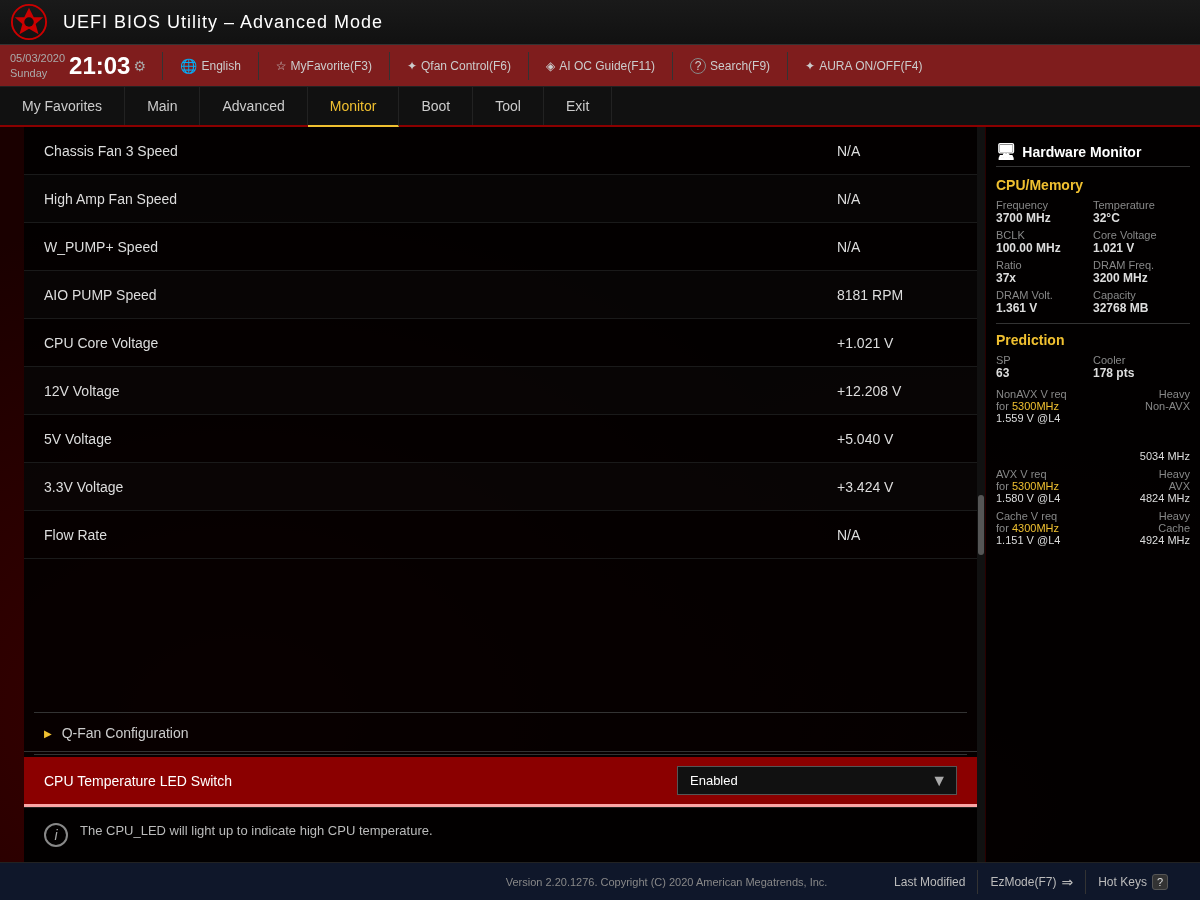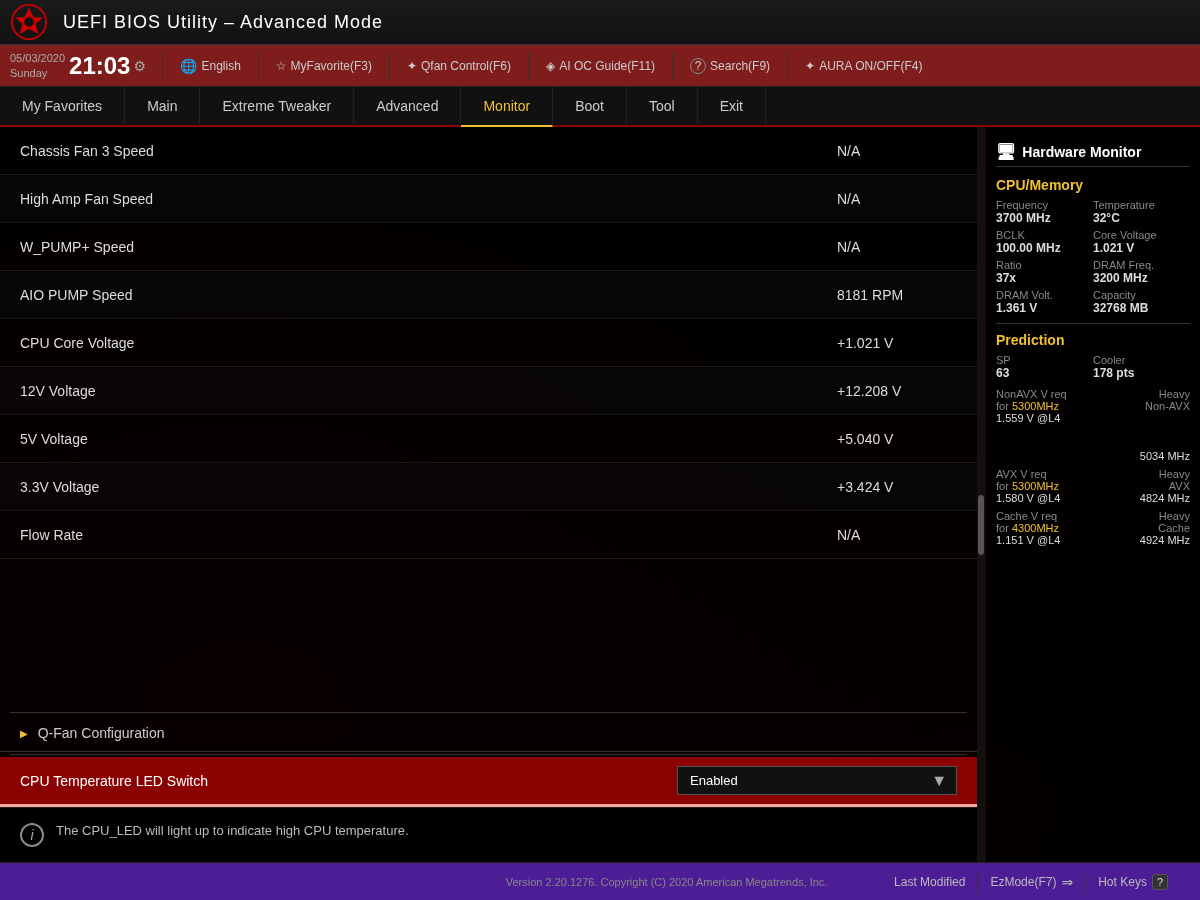--- a/index.html
+++ b/index.html
@@ -111,20 +111,21 @@
       border-bottom: 2px solid #f0c030;
       margin-bottom: -2px;
     }
 
     
     #main {
       display: flex;
       height: calc(900px - 45px - 42px - 40px - 38px);
       position: relative;
       z-index: 5;
+      padding-left: 24px;
     }
 
     
     #content {
       flex: 1;
       background: rgba(0,0,0,0.85);
       overflow: hidden;
       display: flex;
       flex-direction: column;
     }
@@ -315,21 +316,21 @@
       background: #555;
       border-radius: 3px;
       margin: 0 1px;
       position: absolute;
       top: 50%;
     }
 
     
     #footer {
       height: 38px;
-      background: #4c1d95;
+      background: #0f172a;
       border-top: 1px solid #222;
       display: flex;
       align-items: center;
       justify-content: space-between;
       padding: 0 20px;
       position: relative;
       z-index: 10;
     }
 
     .footer-center {
@@ -425,23 +426,20 @@
     <span>AURA ON/OFF(F4)</span>
   </div>
 </div>
 
 <div id="nav">
   <div class="nav-tab">
     <span>My Favorites</span>
   </div>
   <div class="nav-tab">
     <span>Main</span>
-  </div>
-  <div class="nav-tab">
-    <span>Extreme Tweaker</span>
   </div>
   <div class="nav-tab">
     <span>Advanced</span>
   </div>
   <div class="nav-tab active">
     <span>Monitor</span>
   </div>
   <div class="nav-tab">
     <span>Boot</span>
   </div>

